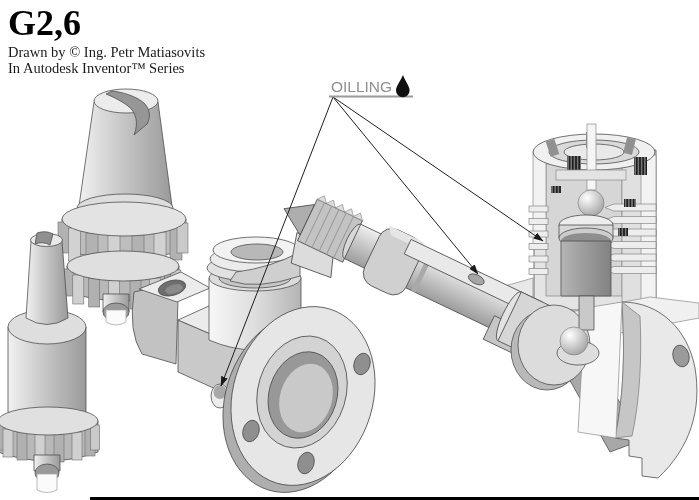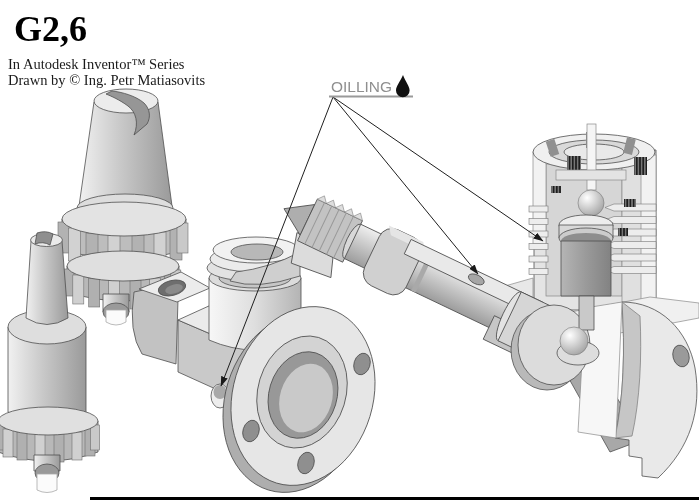--- a/index.html
+++ b/index.html
@@ -1,34 +1,34 @@
 <!DOCTYPE html>
 <html><head>
 <meta charset="utf-8">
 <style>
   html,body{margin:0;padding:0;background:#fff;}
   #stage{position:relative;width:699px;height:500px;background:#fff;overflow:hidden;
          font-family:"Liberation Serif",serif;}
   #drawing{position:absolute;left:0;top:0;}
   #titleblock{position:absolute;left:8px;top:2px;z-index:5;}
-  #titleblock h1{margin:6px;font:bold 36px "Liberation Serif",serif;color:#000;letter-spacing:0;}
+  #titleblock h1{margin:0;font:bold 36px "Liberation Serif",serif;color:#000;letter-spacing:0;}
   #titleblock .credit{font:14.5px "Liberation Serif",serif;color:#1a1a1a;line-height:1.12;}
   .o{stroke:#4f4f4f;stroke-width:.8;stroke-linejoin:round;}
   .s{stroke:#8a8a8a;stroke-width:.7;}
   text.callout{font-family:"Liberation Sans",sans-serif;font-size:15px;fill:#8f8f8f;}
 </style>
 </head>
 <body>
 
 <div id="stage">
 
   <div id="titleblock">
     <h1>G2,6</h1>
+    <div class="credit">Drawn by © Ing. Petr Matiasovits</div>
     <div class="credit">In Autodesk Inventor™ Series</div>
-    <div class="credit">Drawn by © Ing. Petr Matiasovits</div>
   </div>
 
   <svg id="drawing" width="699" height="500" viewBox="0 0 699 500">
     <defs>
       <linearGradient id="cylV" x1="0" y1="0" x2="1" y2="0">
         <stop offset="0" stop-color="#f1f1f1"></stop>
           <stop offset=".45" stop-color="#c8c8c8"></stop>
           <stop offset="1" stop-color="#9a9a9a"></stop>
       </linearGradient>
       <linearGradient id="cylV2" x1="0" y1="0" x2="1" y2="0">

